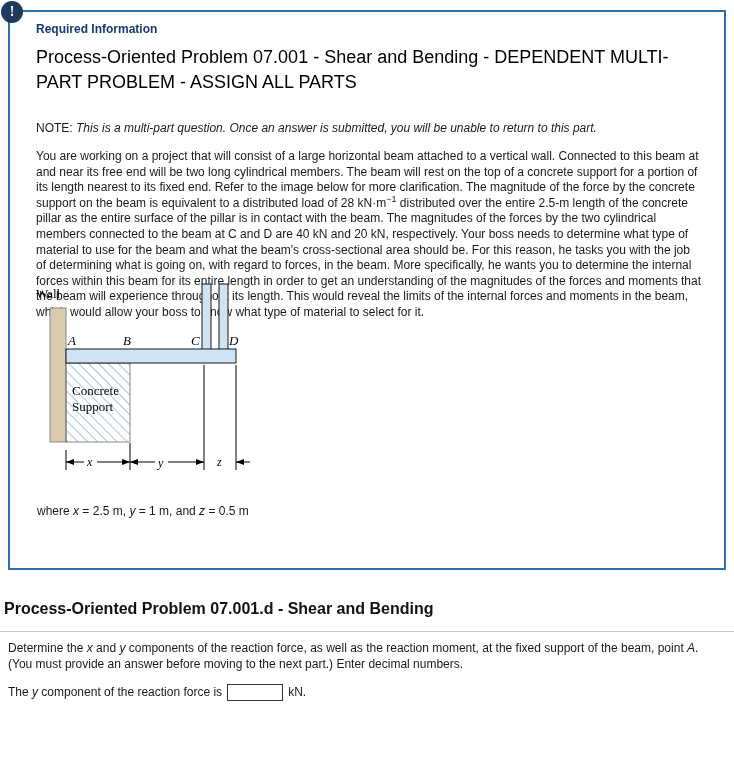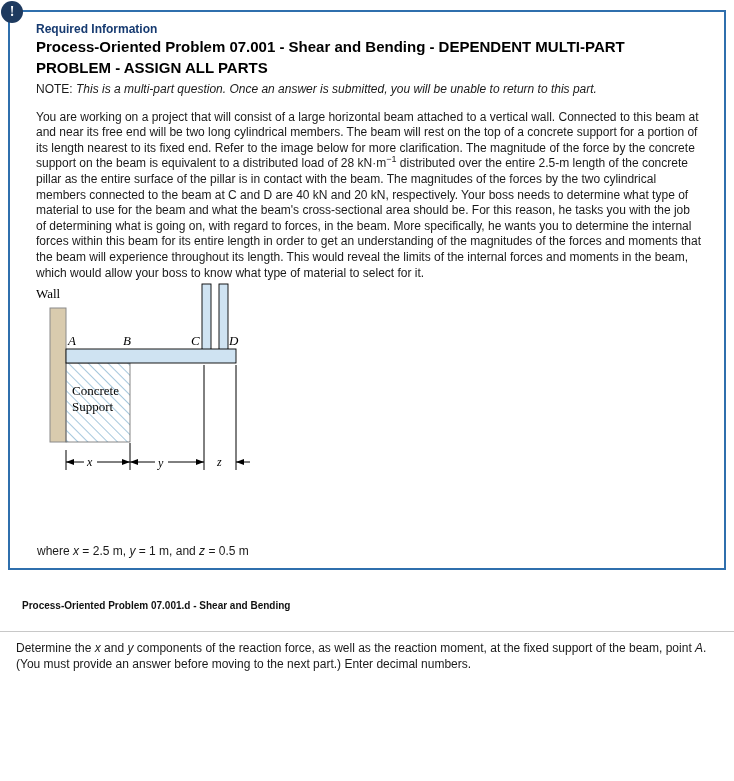--- a/index.html
+++ b/index.html
@@ -20,30 +20,30 @@
     display: flex; align-items: center; justify-content: center;
     z-index: 5;
   }
   .info-box {
     position: absolute; left: 8px; top: 10px;
     width: 718px; height: 560px;
     border: 2px solid #2f6fad; background: #fff;
     padding: 10px 21px 0 26px;
   }
   .req-header { color: #163a70; font-weight: 700; font-size: 12px; }
-  .problem-title { font-size: 15px; font-weight: 700; line-height: 1.4; color: #000; padding-right: 28px; }
-  .note-line { margin-top: 4px; line-height: 1.3; }
+  .problem-title { font-size: 18px; font-weight: 400; line-height: 1.4; margin-top: 9px; color: #000; padding-right: 28px; }
+  .note-line { margin-top: 26px; line-height: 1.3; }
   .italic, .var { font-style: italic; }
   .problem-description { margin-top: 12px; line-height: 1.3; }
   sup.exp { font-size: 9px; line-height: 0; }
   .beam-diagram { position: absolute; left: 26px; top: 270px; }
-  .where-line { position: absolute; left: 27px; top: 492px; margin-top: 40px; }
-  .part-heading { position: absolute; left: 22px; top: 600px; font-size: 10px; font-weight: 700; color: #111; }
+  .where-line { position: absolute; left: 27px; top: 492px; }
+  .part-heading { position: absolute; left: 4px; top: 600px; font-size: 16px; font-weight: 700; color: #111; }
   .section-divider { position: absolute; left: 0; top: 631px; width: 734px; height: 0; border: 0; border-top: 1px solid #c8c8c8; }
-  .question-text { position: absolute; left: 16px; top: 640px; width: 714px; line-height: 1.35; }
+  .question-text { position: absolute; left: 8px; top: 640px; width: 714px; line-height: 1.35; }
   .answers { position: absolute; left: 8px; top: 684px; }
   .answer-row { margin-bottom: 15px; height: 18px; white-space: nowrap; }
   .answer-input {
     width: 56px; height: 17px;
     border: 1px solid #333; background: #fff;
     margin: 0 5px; font-size: 12px; padding: 0 3px;
     vertical-align: middle;
     font-family: "Liberation Sans", sans-serif;
   }
   .sv-serif { font-family: "Liberation Serif", serif; font-size: 13px; fill: #000; }
@@ -104,14 +104,15 @@
   <p class="where-line"><span>where </span><span class="var">x</span><span> = 2.5 m, </span><span class="var">y</span><span> = 1 m, and </span><span class="var">z</span><span> = 0.5 m</span></p>
 </section>
 
 <h1 class="part-heading">Process-Oriented Problem 07.001.d - Shear and Bending</h1>
 <hr class="section-divider">
 
 <p class="question-text"><span>Determine the </span><span class="var">x</span><span> and </span><span class="var">y</span><span> components of the reaction force, as well as the reaction moment, at the fixed support of the beam, point </span><span class="var">A</span><span>. (You must provide an answer before moving to the next part.) Enter decimal numbers.</span></p>
 
 <div class="answers">
 
+  <div class="answer-row"><span>The </span><span class="var">y</span><span> component of the reaction force is</span><input type="text" class="answer-input" value="" style=""><span>kN.</span></div>
 
 </div>
 
 </body></html>

